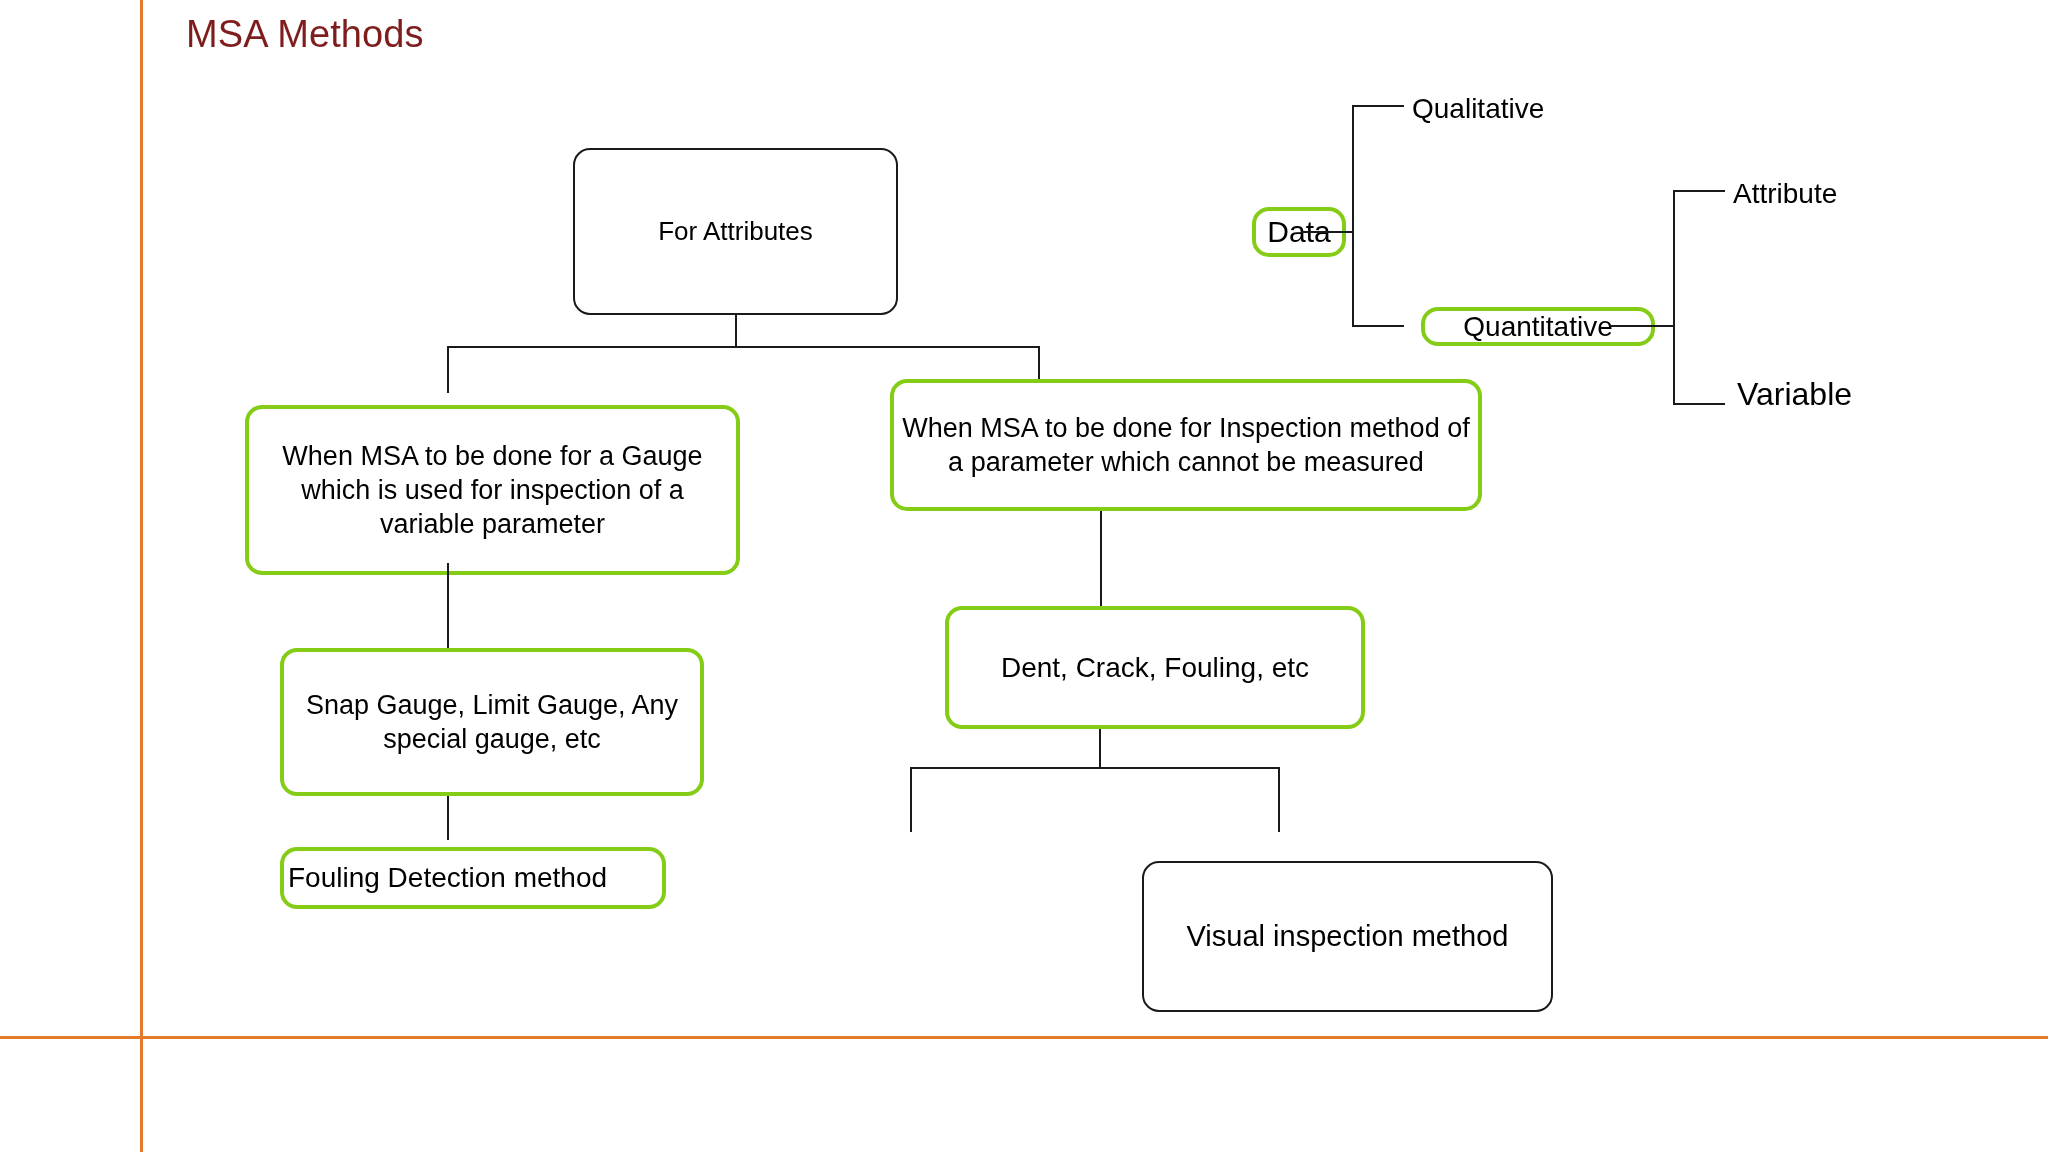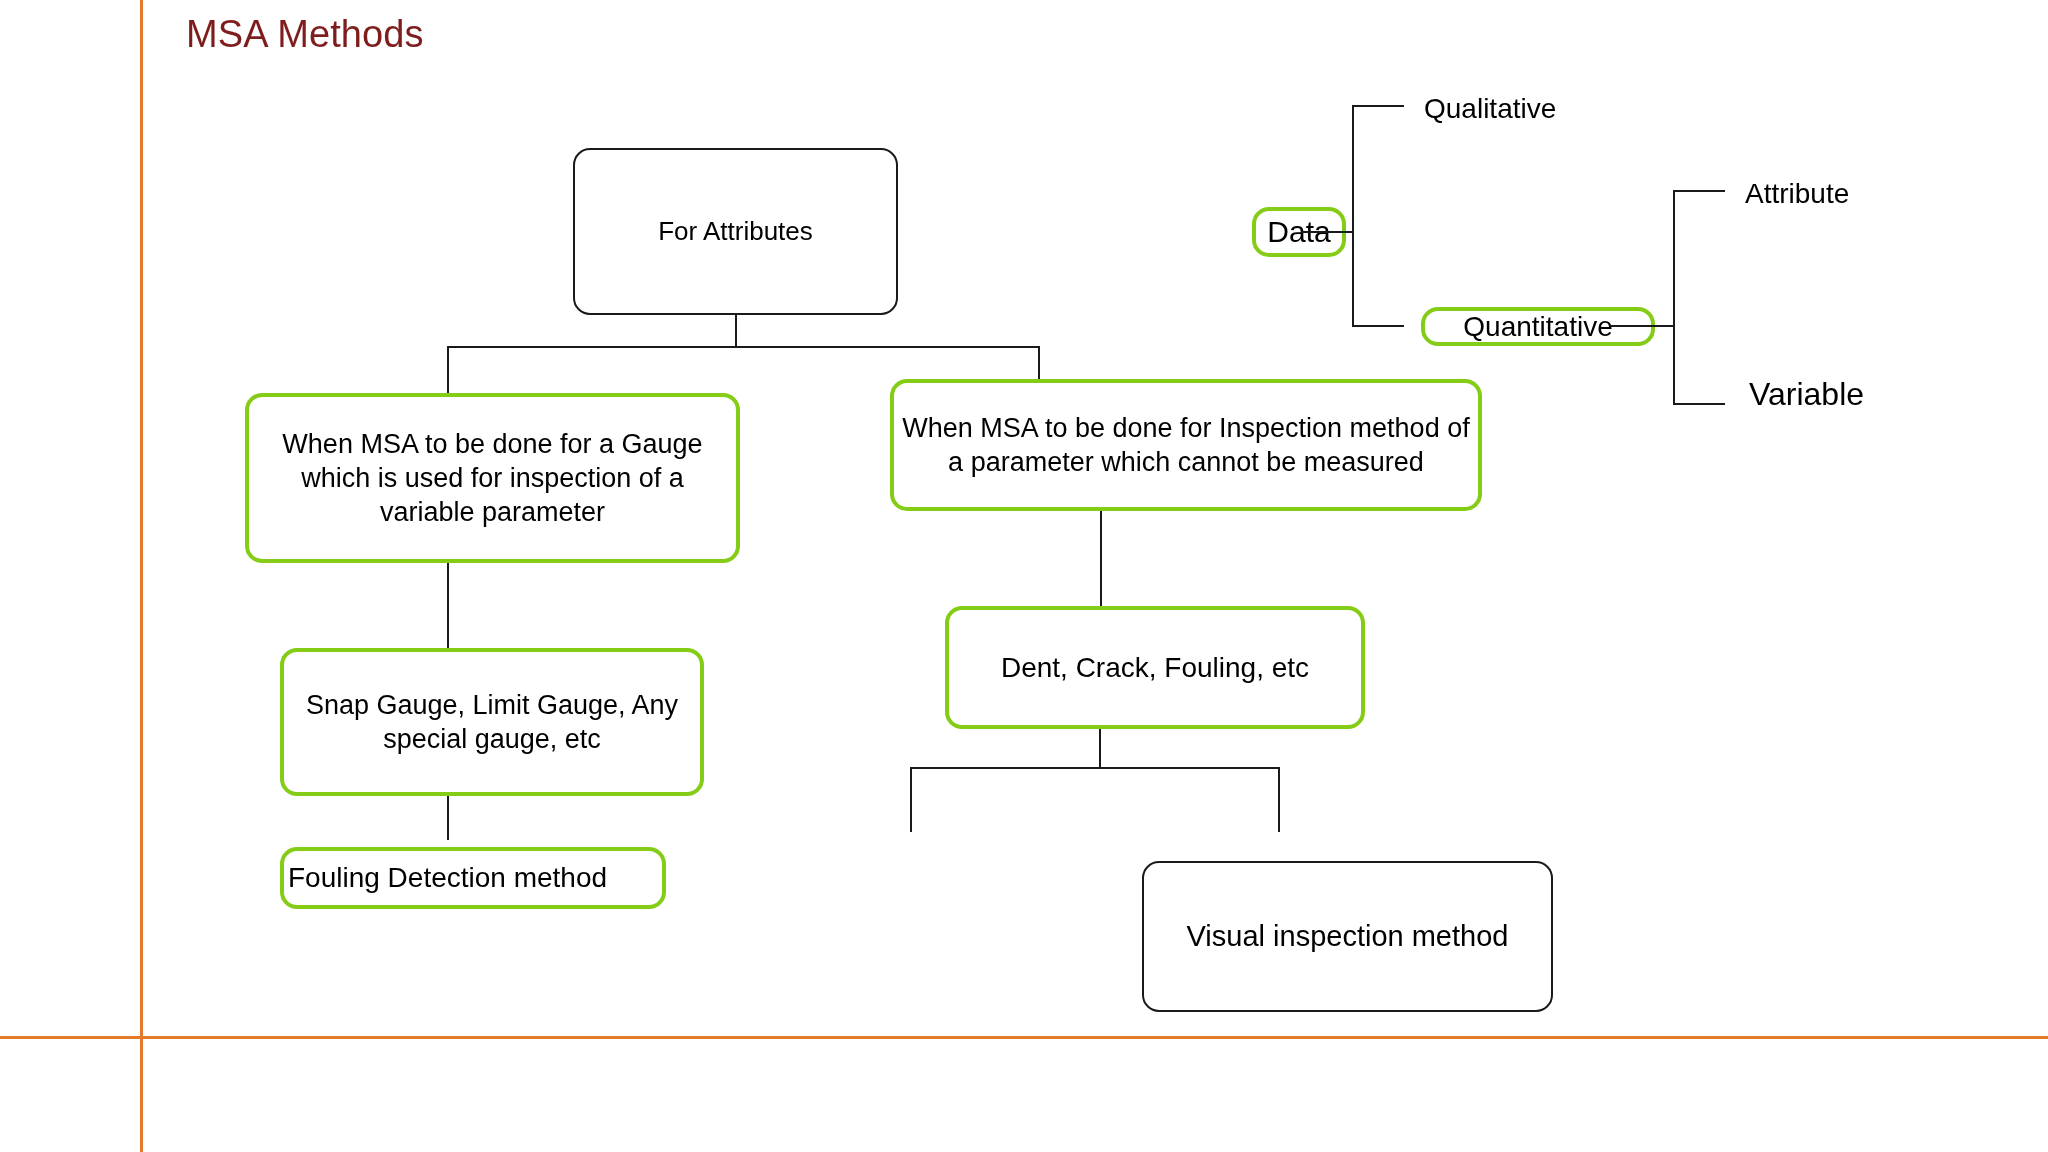--- a/index.html
+++ b/index.html
@@ -81,21 +81,20 @@
   .vline.thin { width: 1.6px; }
   .hline.thin { height: 1.6px; }
 
   
   .leaf-label {
     position: absolute;
     font-size: 28px;
     line-height: 1.2;
     color: #000000;
     white-space: nowrap;
-    margin-left: 12px;
   }
   .leaf-label.big { font-size: 32px; }
 </style>
 </head>
 <body>
 
 <div id="slide">
 
   <div class="accent-v"></div>
   <div class="accent-h"></div>
@@ -107,21 +106,21 @@
   </div>
 
   <div class="vline" style="left:735px; top:315px; width:2px; height:32px;"></div>
 
   <div class="hline" style="left:447px; top:346px; width:592px; height:2px;"></div>
 
   <div class="vline" style="left:447px; top:346px; width:2px; height:47px;"></div>
 
   <div class="vline" style="left:1038px; top:346px; width:2px; height:33px;"></div>
 
-  <div class="node light" style="left:200px; top:393px; width:495px; height:170px; font-size:27px;">
+  <div class="node light" style="left:200px; top:405px; width:495px; height:170px; font-size:27px;">
     <span class="txt">When MSA to be done for a Gauge which is used for inspection of a variable parameter</span>
   </div>
 
   <div class="node light" style="left:845px; top:379px; width:592px; height:132px; font-size:27px;">
     <span class="txt">When MSA to be done for Inspection method of a parameter which cannot be measured</span>
   </div>
 
   <div class="vline thin" style="left:447px; top:563px; width:2px; height:85px;"></div>
 
   <div class="node light" style="left:235px; top:648px; width:424px; height:148px; font-size:27px;">

